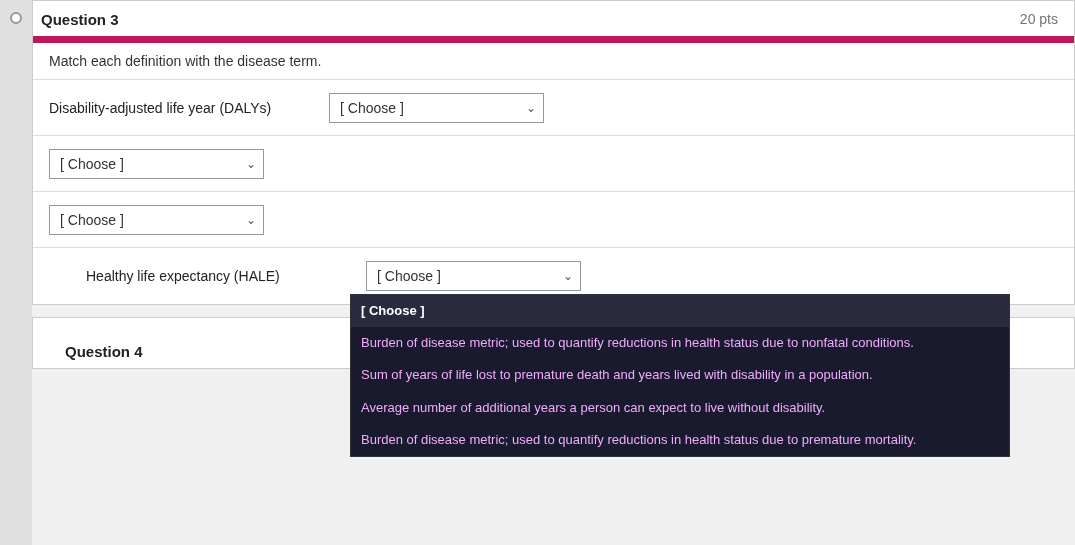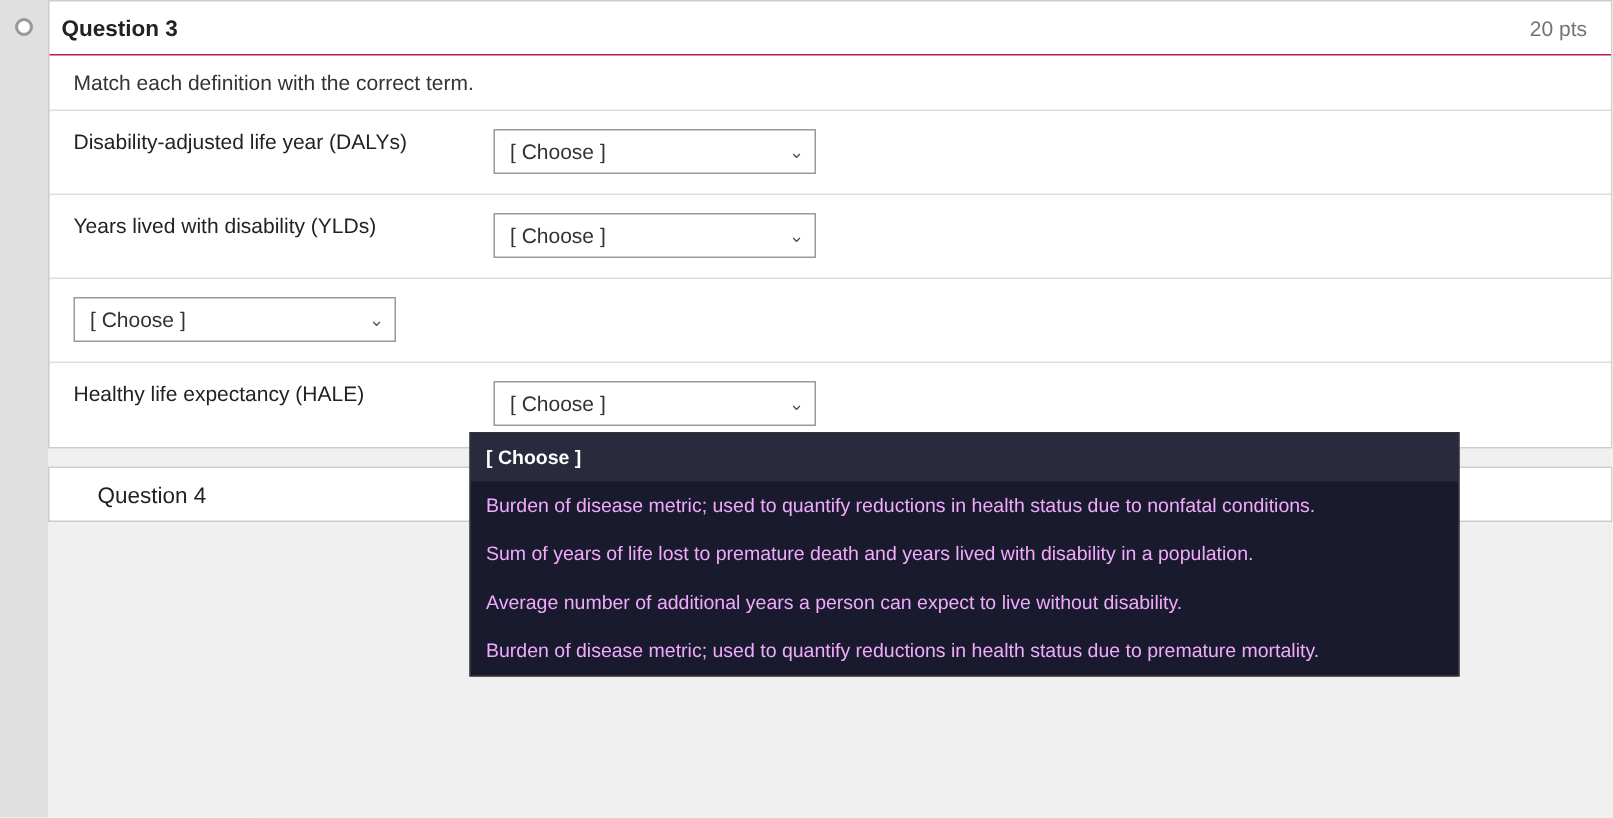--- a/index.html
+++ b/index.html
@@ -13,47 +13,48 @@
       background: #fff;
       margin: 0;
       border: 1px solid #ccc;
       position: relative;
     }
     .question-header {
       display: flex;
       justify-content: space-between;
       align-items: flex-start;
       padding: 10px 16px 8px 8px;
-      border-bottom: 1px solid #be185d;
+      border-bottom: 7px solid #be185d;
     }
     .question-title {
       font-weight: bold;
       font-size: 15px;
       color: #222;
     }
     .question-pts {
       font-size: 14px;
       color: #737373;
       font-weight: normal;
     }
     .question-instruction {
       padding: 10px 16px 10px 16px;
       font-size: 14px;
       color: #333;
       border-bottom: 1px solid #ddd;
     }
     .match-row {
       display: flex;
-      align-items: flex-start;
+      align-items: center;
       padding: 12px 16px;
       border-bottom: 1px solid #ddd;
       min-height: 56px;
     }
     .match-row:last-child {
       border-bottom: none;
+      margin-left: 37px;
     }
     .match-label {
       width: 280px;
       font-size: 14px;
       color: #222;
       flex-shrink: 0;
     }
     .match-select-wrapper {
       position: relative;
       display: inline-block;
@@ -108,22 +109,23 @@
       background: #fff;
       border: 1px solid #ccc;
       margin-top: 6px;
     }
     .q4-header {
       padding: 10px 16px 8px 8px;
       display: flex;
       align-items: center;
     }
     .q4-title {
-      font-weight: normal;
+      font-weight: bold;
       font-size: 15px;
+      margin-top: 15px;
     }
     .content-area {
       flex: 1;
     }
     .main-container {
       display: flex;
       flex-direction: row;
       background: #f0f0f0;
       min-height: 545px;
     }
@@ -153,38 +155,37 @@
     <div class="side-dot"></div>
   </div>
 
   <div class="content-area">
 
     <div class="question-block">
       <div class="question-header">
         <span class="question-title">Question 3</span>
         <span class="question-pts">20 pts</span>
       </div>
-      <div class="question-instruction">Match each definition with the correct term.</div>
+      <div class="question-instruction">Match each definition with the disease term.</div>
 
       <div class="match-row">
         <div class="match-label">Disability-adjusted life year (DALYs)</div>
         <div class="match-select-wrapper">
           <select class="match-select">
             <option>[ Choose ]</option>
             <option>Burden of disease metric; used to quantify reductions in health status due to nonfatal conditions.</option>
             <option>Sum of years of life lost to premature death and years lived with disability in a population.</option>
             <option>Average number of additional years a person can expect to live without disability.</option>
             <option>Burden of disease metric; used to quantify reductions in health status due to premature mortality.</option>
           </select>
           <span class="select-arrow">⌄</span>
         </div>
       </div>
 
       <div class="match-row">
-        <div class="match-label">Years lived with disability (YLDs)</div>
         <div class="match-select-wrapper">
           <select class="match-select">
             <option>[ Choose ]</option>
             <option>Burden of disease metric; used to quantify reductions in health status due to nonfatal conditions.</option>
             <option>Sum of years of life lost to premature death and years lived with disability in a population.</option>
             <option>Average number of additional years a person can expect to live without disability.</option>
             <option>Burden of disease metric; used to quantify reductions in health status due to premature mortality.</option>
           </select>
           <span class="select-arrow">⌄</span>
         </div>

